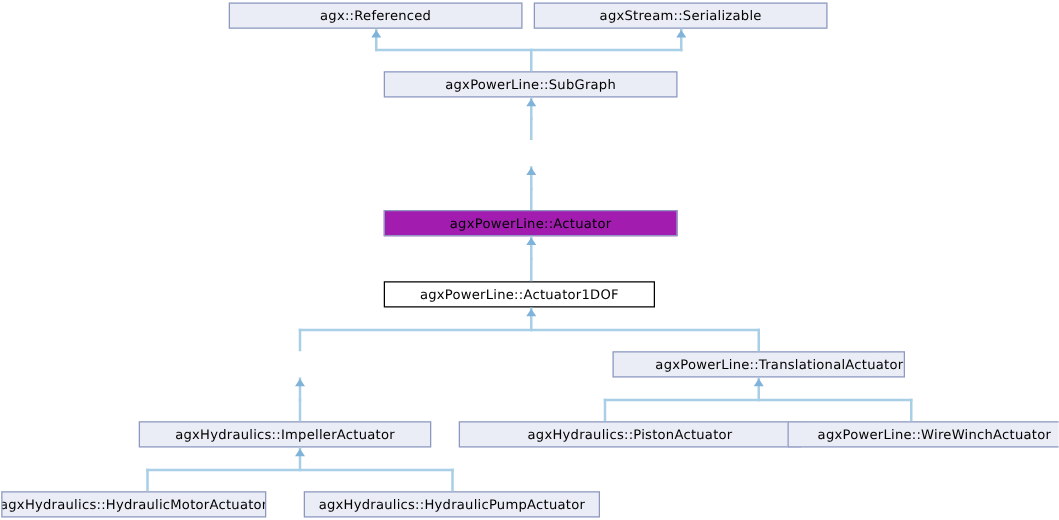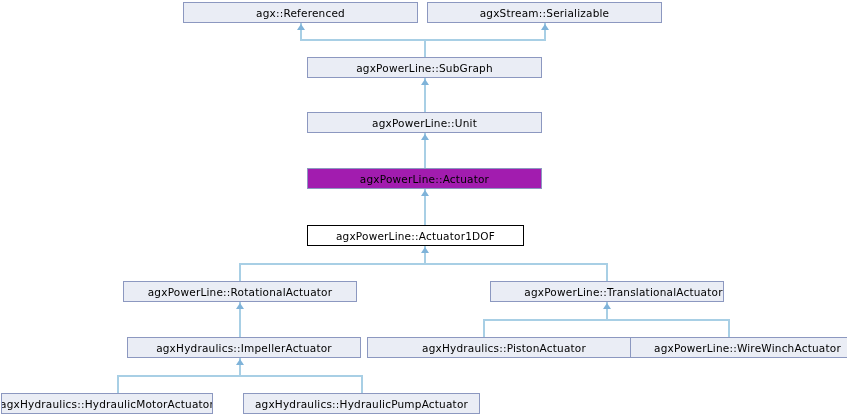--- a/index.html
+++ b/index.html
@@ -36,26 +36,24 @@
     border-right: 4px solid transparent;
   }
 </style>
 </head>
 <body>
 
 <div id="canvas" title="Inheritance graph for agxPowerLine::Actuator1DOF" style="background: rgb(255, 255, 255);">
     <div class="node link" style="left: 183px; top: 2px; width: 235px; height: 21px; background: rgb(234, 237, 245); border: 1px solid rgb(140, 152, 192); color: rgb(0, 0, 0);">agx::Referenced</div>
     <div class="node link" style="left: 427px; top: 2px; width: 235px; height: 21px; background: rgb(234, 237, 245); border: 1px solid rgb(140, 152, 192); color: rgb(0, 0, 0);">agxStream::Serializable</div>
     <div class="node link" style="left: 307px; top: 57px; width: 235px; height: 21px; background: rgb(234, 237, 245); border: 1px solid rgb(140, 152, 192); color: rgb(0, 0, 0);">agxPowerLine::SubGraph</div>
-    <div class="node link" style="left: 307px; top: 112px; width: 235px; height: 21px; background: rgb(234, 237, 245); border: 1px solid rgb(140, 152, 192); color: rgb(0, 0, 0);">agxPowerLine::Unit</div>
     <div class="node link" style="left: 307px; top: 168px; width: 235px; height: 21px; background: #a21caf; border: 1px solid rgb(140, 152, 192); color: rgb(0, 0, 0);">agxPowerLine::Actuator</div>
     <div class="node current" style="left: 307px; top: 225px; width: 217px; height: 21px; background: rgb(255, 255, 255); border: 1px solid rgb(0, 0, 0); color: rgb(0, 0, 0);">agxPowerLine::Actuator1DOF</div>
-    <div class="node link" style="left: 123px; top: 281px; width: 234px; height: 21px; background: rgb(234, 237, 245); border: 1px solid rgb(140, 152, 192); color: rgb(0, 0, 0);">agxPowerLine::RotationalActuator</div>
     <div class="node link" style="left: 490px; top: 281px; width: 234px; height: 21px; background: rgb(234, 237, 245); border: 1px solid rgb(140, 152, 192); color: rgb(0, 0, 0); padding-left: 33px;">agxPowerLine::TranslationalActuator</div>
-    <div class="node link" style="left: 127px; top: 337px; width: 234px; height: 21px; background: rgb(234, 237, 245); border: 1px solid rgb(140, 152, 192); color: rgb(0, 0, 0);">agxHydraulics::ImpellerActuator</div>
+    <div class="node link" style="left: 111px; top: 337px; width: 234px; height: 21px; background: rgb(234, 237, 245); border: 1px solid rgb(140, 152, 192); color: rgb(0, 0, 0);">agxHydraulics::ImpellerActuator</div>
     <div class="node link" style="left: 367px; top: 337px; width: 274px; height: 21px; background: rgb(234, 237, 245); border: 1px solid rgb(140, 152, 192); color: rgb(0, 0, 0);">agxHydraulics::PistonActuator</div>
     <div class="node link" style="left: 630px; top: 337px; width: 235px; height: 21px; background: rgb(234, 237, 245); border: 1px solid rgb(140, 152, 192); color: rgb(0, 0, 0);">agxPowerLine::WireWinchActuator</div>
     <div class="node link" style="left: 1px; top: 393px; width: 212px; height: 21px; background: rgb(234, 237, 245); border: 1px solid rgb(140, 152, 192); color: rgb(0, 0, 0);">agxHydraulics::HydraulicMotorActuator</div>
     <div class="node link" style="left: 243px; top: 393px; width: 237px; height: 21px; background: rgb(234, 237, 245); border: 1px solid rgb(140, 152, 192); color: rgb(0, 0, 0);">agxHydraulics::HydraulicPumpActuator</div>
     <div class="seg" style="left: 300px; top: 39px; width: 246px; height: 2px; background: rgb(168, 207, 229);"></div>
     <div class="seg" style="left: 300px; top: 23px; width: 2px; height: 18px; background: rgb(168, 207, 229);"></div>
     <div class="arrowhead" style="left: 297px; top: 24px; border-bottom: 6px solid rgb(127, 179, 217);"></div>
     <div class="seg" style="left: 544px; top: 23px; width: 2px; height: 18px; background: rgb(168, 207, 229);"></div>
     <div class="arrowhead" style="left: 541px; top: 24px; border-bottom: 6px solid rgb(127, 179, 217);"></div>
     <div class="seg" style="left: 424px; top: 39px; width: 2px; height: 18px; background: rgb(168, 207, 229);"></div>

